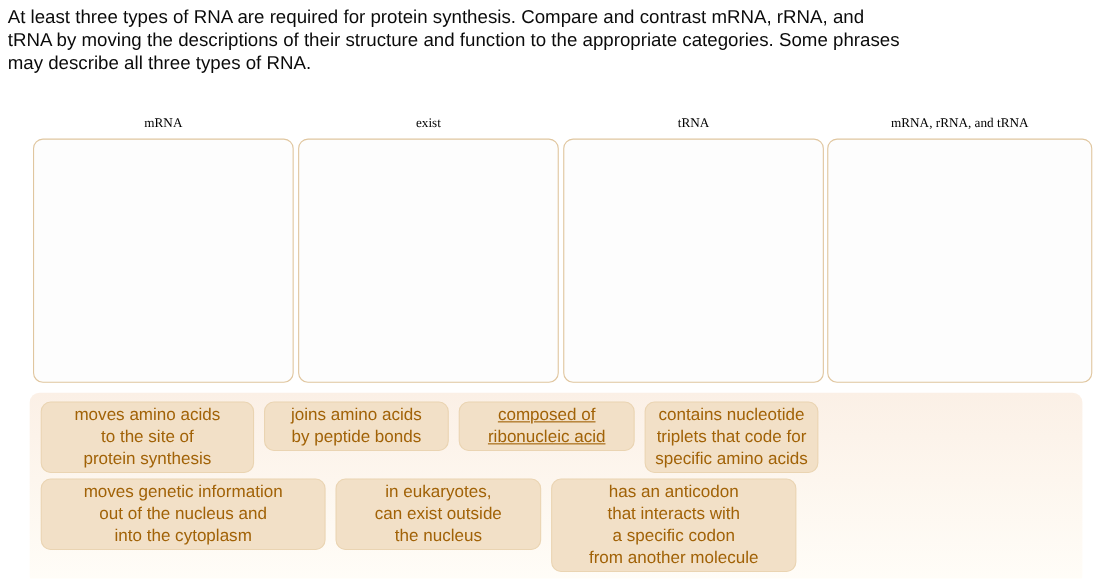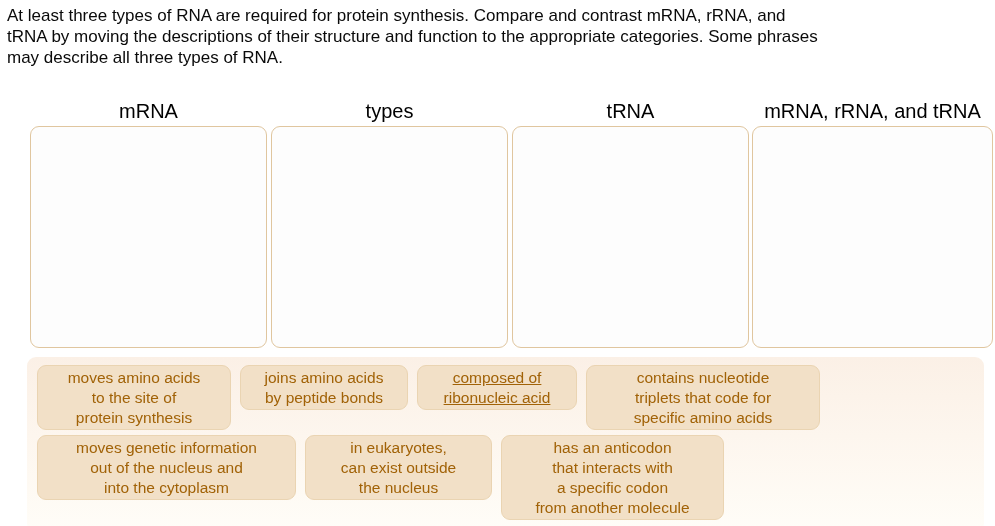--- a/index.html
+++ b/index.html
@@ -24,24 +24,25 @@
     font-size: 17px;
     line-height: 21px;
     color: #0a0a0a;
   }
   .line { display: block; }
 
   .category-label {
     position: absolute;
     top: 101px;
     height: 20px;
-    font-size: 20px;
+    font-size: 12px;
     line-height: 20px;
     color: #000000;
     text-align: center;
+    font-family: Liberation Serif, serif;
   }
   .hdr0 { left: 30px;  width: 237px; }
   .hdr1 { left: 271px; width: 237px; }
   .hdr2 { left: 512px; width: 237px; }
   .hdr3 { left: 752px; width: 241px; }
 
   .drop-box {
     position: absolute;
     top: 126px;
     height: 222px;
@@ -81,38 +82,38 @@
     padding: 1.5px 8px;
     font-size: 15.5px;
     line-height: 20px;
     color: #a16207;
     text-align: center;
     cursor: grab;
   }
   .c0 { width: 194px; }
   .c1 { width: 168px; }
   .c2 { width: 160px; text-decoration: underline; }
-  .c3 { width: 234px; }
+  .c3 { width: 158px; }
   .c4 { width: 259px; }
   .c5 { width: 187px; }
   .c6 { width: 223px; }
 </style>
 </head>
 <body>
 
 <div class="stage">
 
   <div class="instructions">
     <span class="line">At least three types of RNA are required for protein synthesis. Compare and contrast mRNA, rRNA, and</span>
     <span class="line">tRNA by moving the descriptions of their structure and function to the appropriate categories. Some phrases</span>
     <span class="line">may describe all three types of RNA.</span>
   </div>
 
   <div class="category-label hdr0">mRNA</div>
-  <div class="category-label hdr1">types</div>
+  <div class="category-label hdr1">exist</div>
   <div class="category-label hdr2">tRNA</div>
   <div class="category-label hdr3">mRNA, rRNA, and tRNA</div>
 
   <div class="drop-box box0"></div>
   <div class="drop-box box1"></div>
   <div class="drop-box box2"></div>
   <div class="drop-box box3"></div>
 
   <div class="phrase-bank">
     <div class="chip-row row1">

